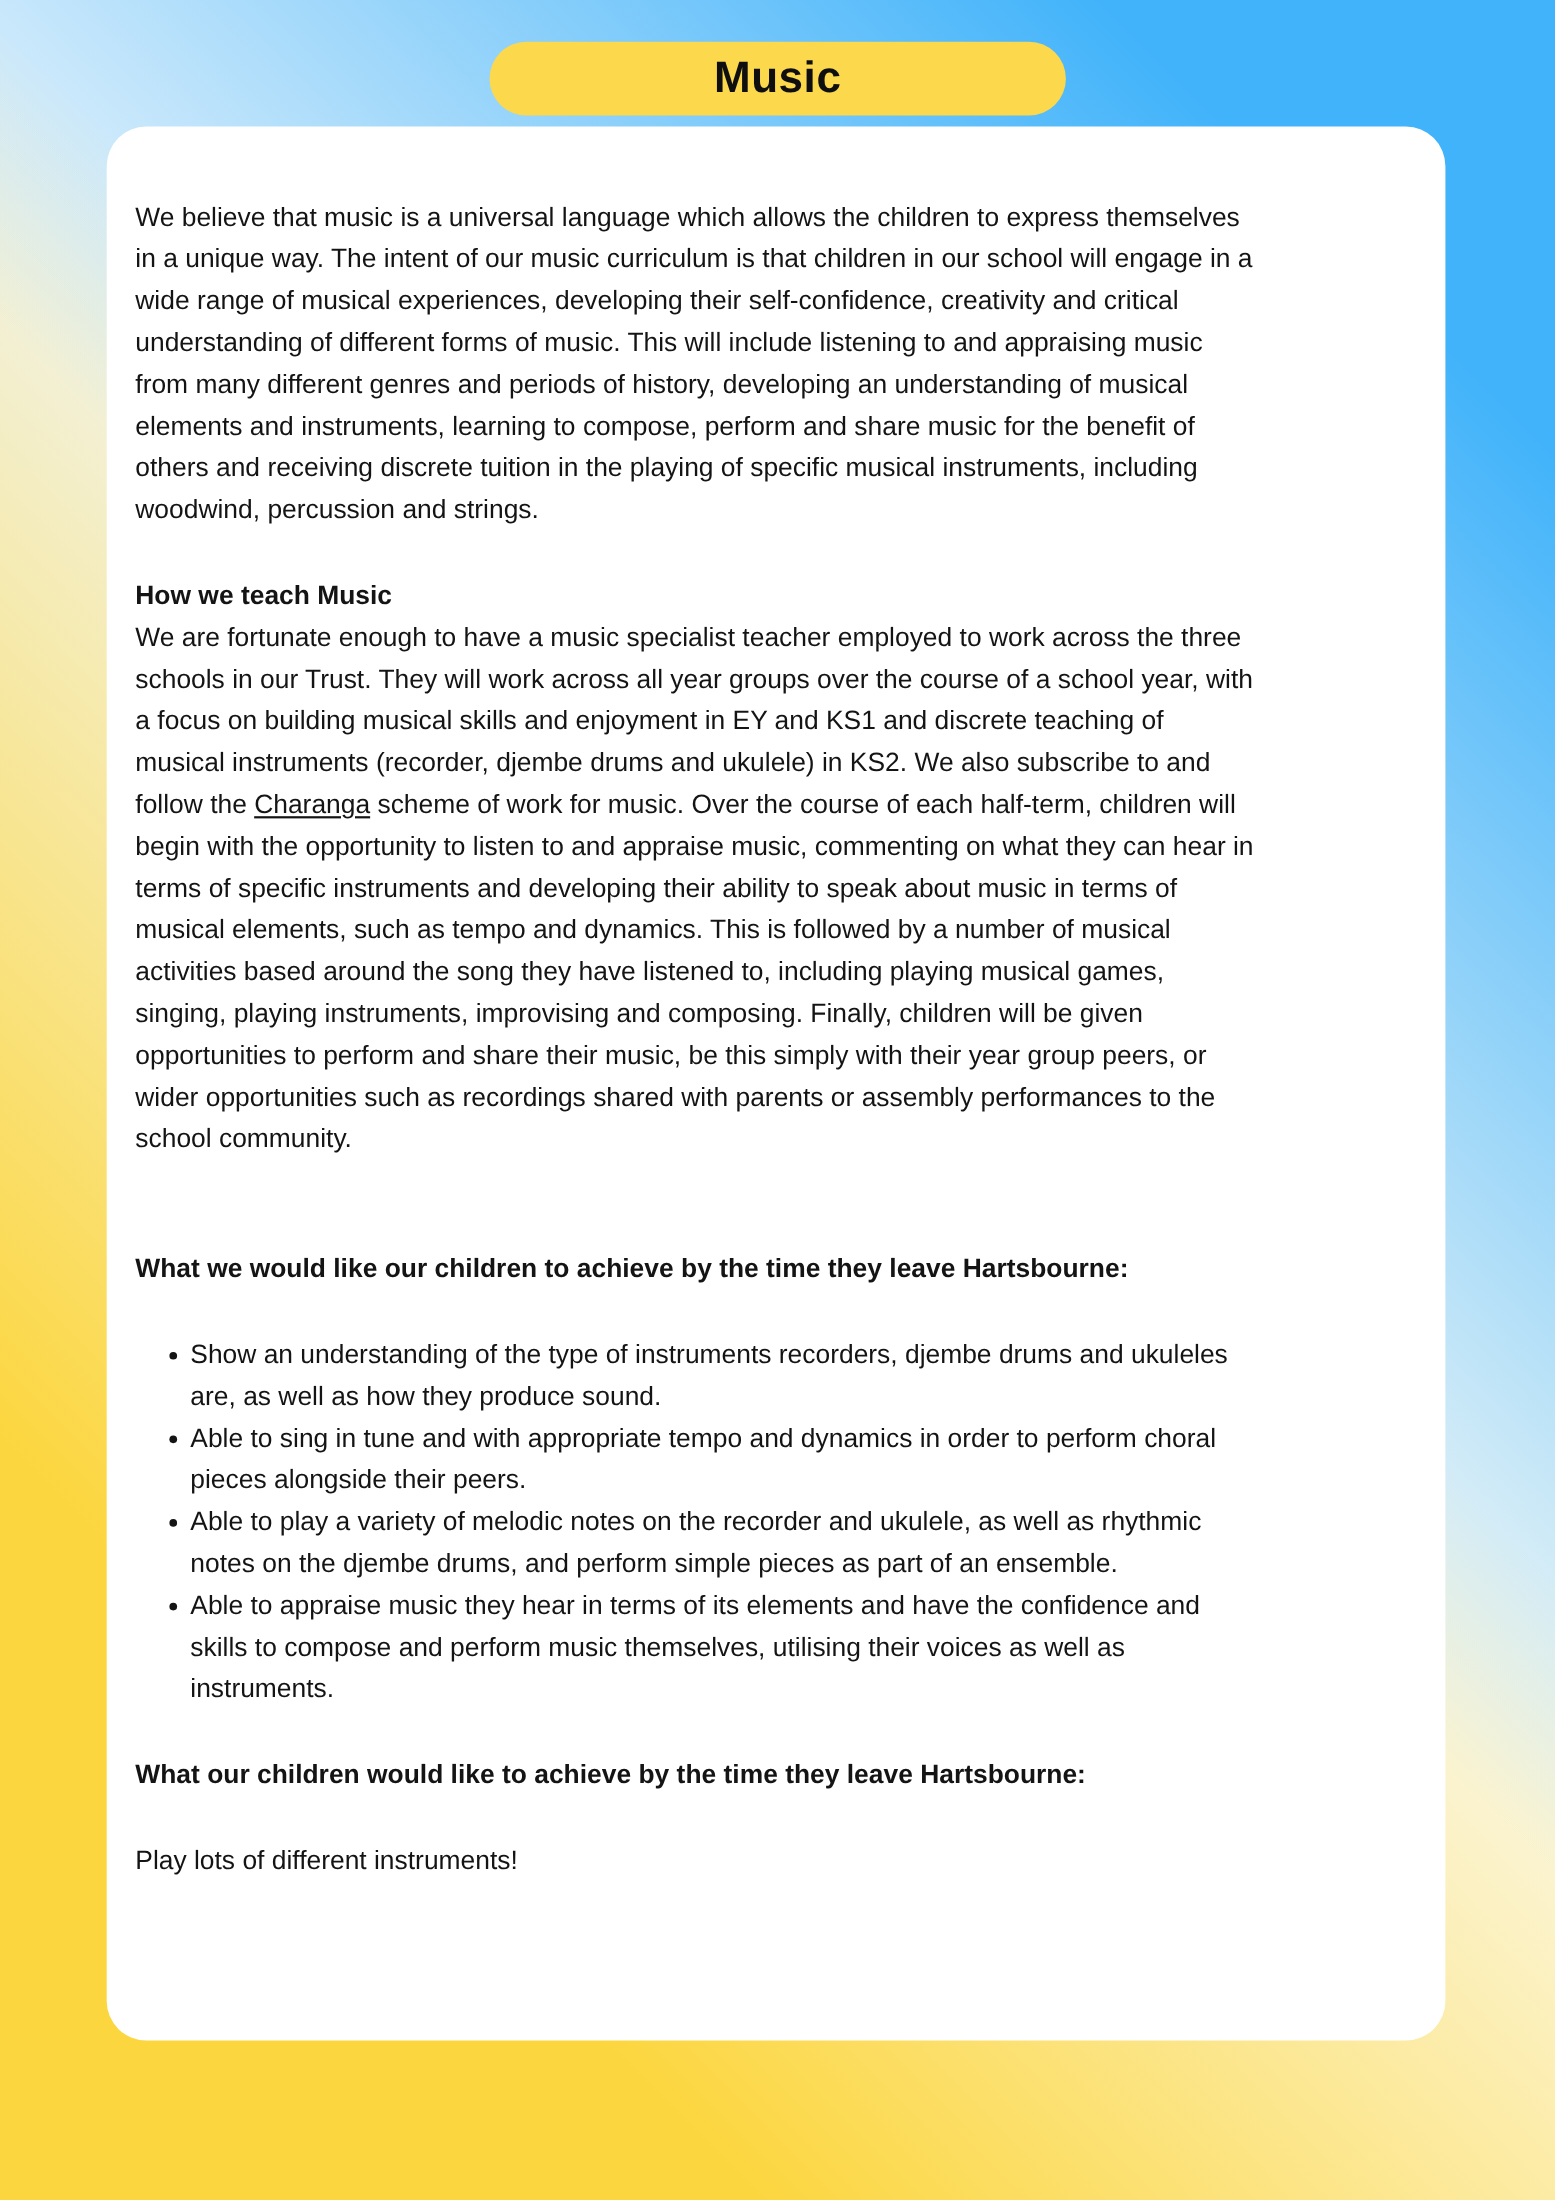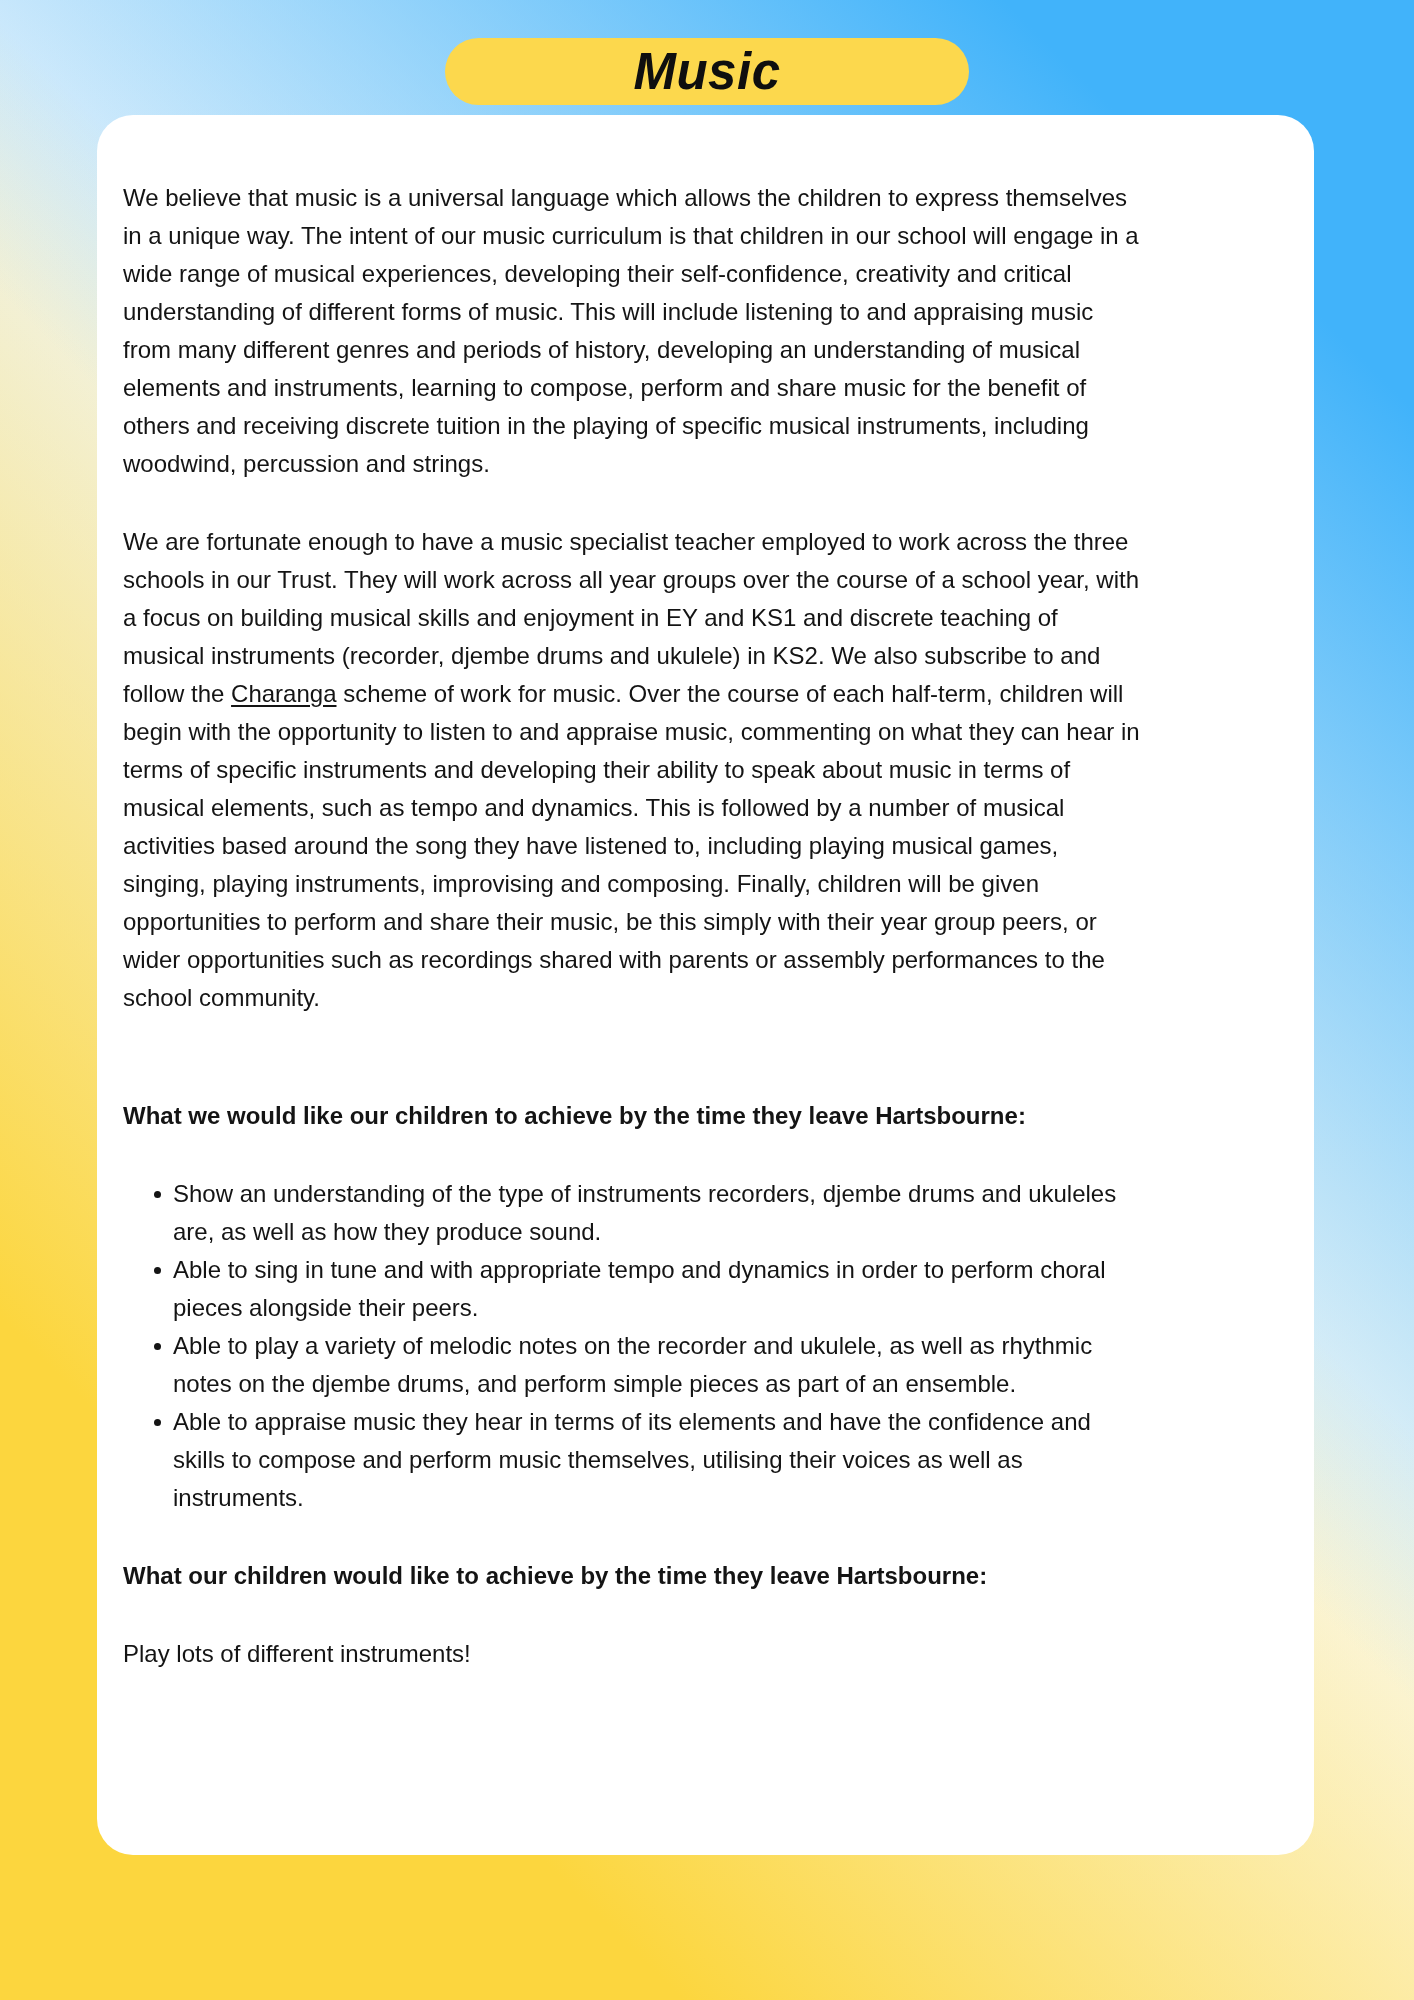--- a/index.html
+++ b/index.html
@@ -25,25 +25,24 @@
     transform: translateX(-50%);
     width: 524px;
     height: 67px;
     background: #fcd84d;
     border-radius: 34px;
     display: flex;
     align-items: center;
     justify-content: center;
   }
   .title-text {
-    font-size: 51px;
+    font-size: 40px;
     font-weight: 700;
     color: #0f0f0f;
     letter-spacing: 0.5px;
-    font-style: italic;
   }
   .card {
     position: absolute;
     top: 115px;
     left: 97px;
     width: 1217px;
     height: 1740px;
     background: #ffffff;
     border-radius: 36px;
     box-sizing: border-box;
@@ -98,20 +97,21 @@
 
   <div class="title-pill">
     <span class="title-text">Music</span>
   </div>
 
   <div class="card">
     <div class="content">
 
       <p class="para after-gap">We believe that music is a universal language which allows the children to express themselves in a unique way. The intent of our music curriculum is that children in our school will engage in a wide range of musical experiences, developing their self-confidence, creativity and critical understanding of different forms of music. This will include listening to and appraising music from many different genres and periods of history, developing an understanding of musical elements and instruments, learning to compose, perform and share music for the benefit of others and receiving discrete tuition in the playing of specific musical instruments, including woodwind, percussion and strings.</p>
 
+      <h2 class="heading">How we teach Music</h2>
 
       <p class="para big-gap"><span>We are fortunate enough to have a music specialist teacher employed to work across the three schools in our Trust. They will work across all year groups over the course of a school year, with a focus on building musical skills and enjoyment in EY and KS1 and discrete teaching of musical instruments (recorder, djembe drums and ukulele) in KS2. We also subscribe to and follow the </span><a class="link">Charanga</a><span> scheme of work for music. Over the course of each half-term, children will begin with the opportunity to listen to and appraise music, commenting on what they can hear in terms of specific instruments and developing their ability to speak about music in terms of musical elements, such as tempo and dynamics. This is followed by a number of musical activities based around the song they have listened to, including playing musical games, singing, playing instruments, improvising and composing. Finally, children will be given opportunities to perform and share their music, be this simply with their year group peers, or wider opportunities such as recordings shared with parents or assembly performances to the school community.</span></p>
 
       <h2 class="heading after-gap">What we would like our children to achieve by the time they leave Hartsbourne:</h2>
 
       <ul class="bullets">
 
           <li class="bullet">Show an understanding of the type of instruments recorders, djembe drums and ukuleles are, as well as how they produce sound.</li>
 
           <li class="bullet">Able to sing in tune and with appropriate tempo and dynamics in order to perform choral pieces alongside their peers.</li>

